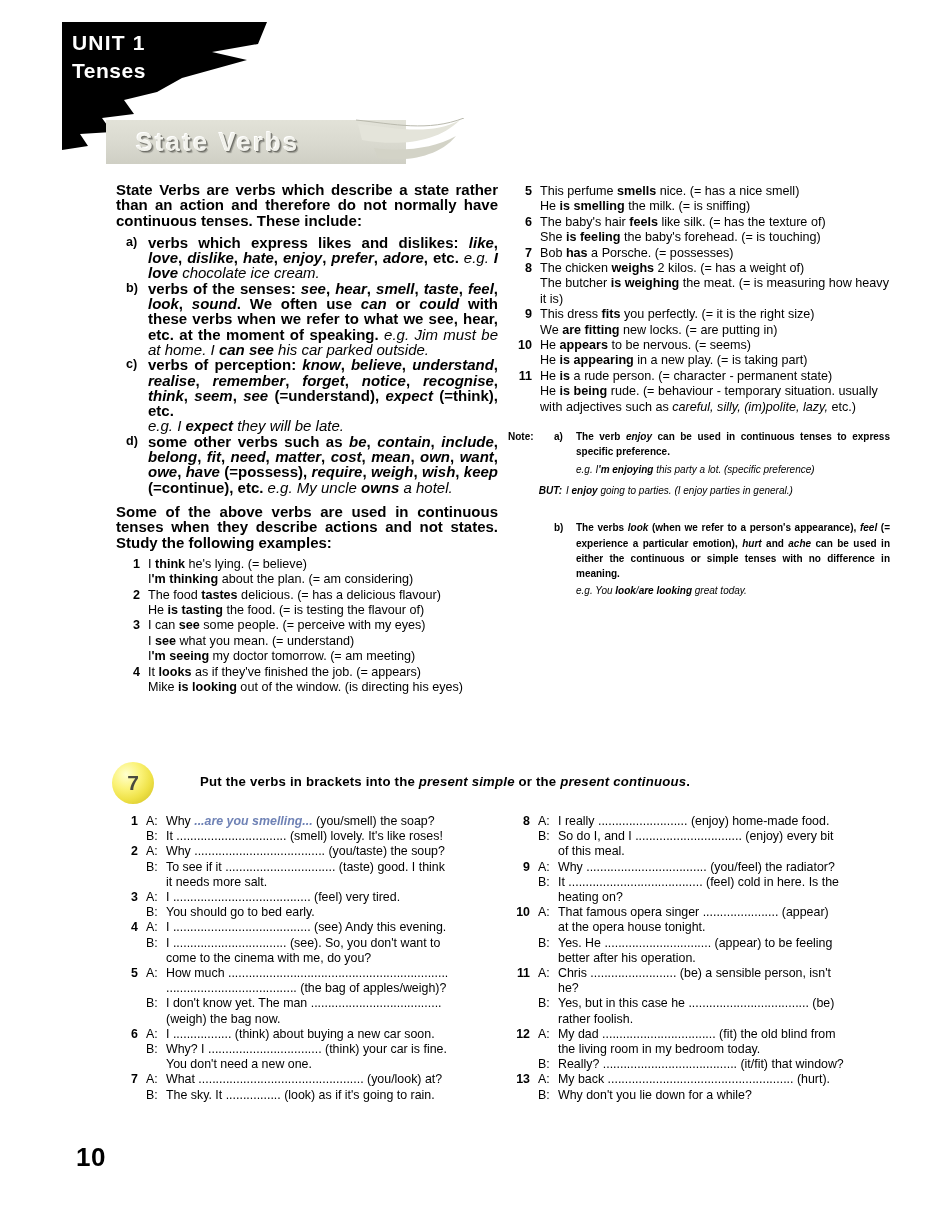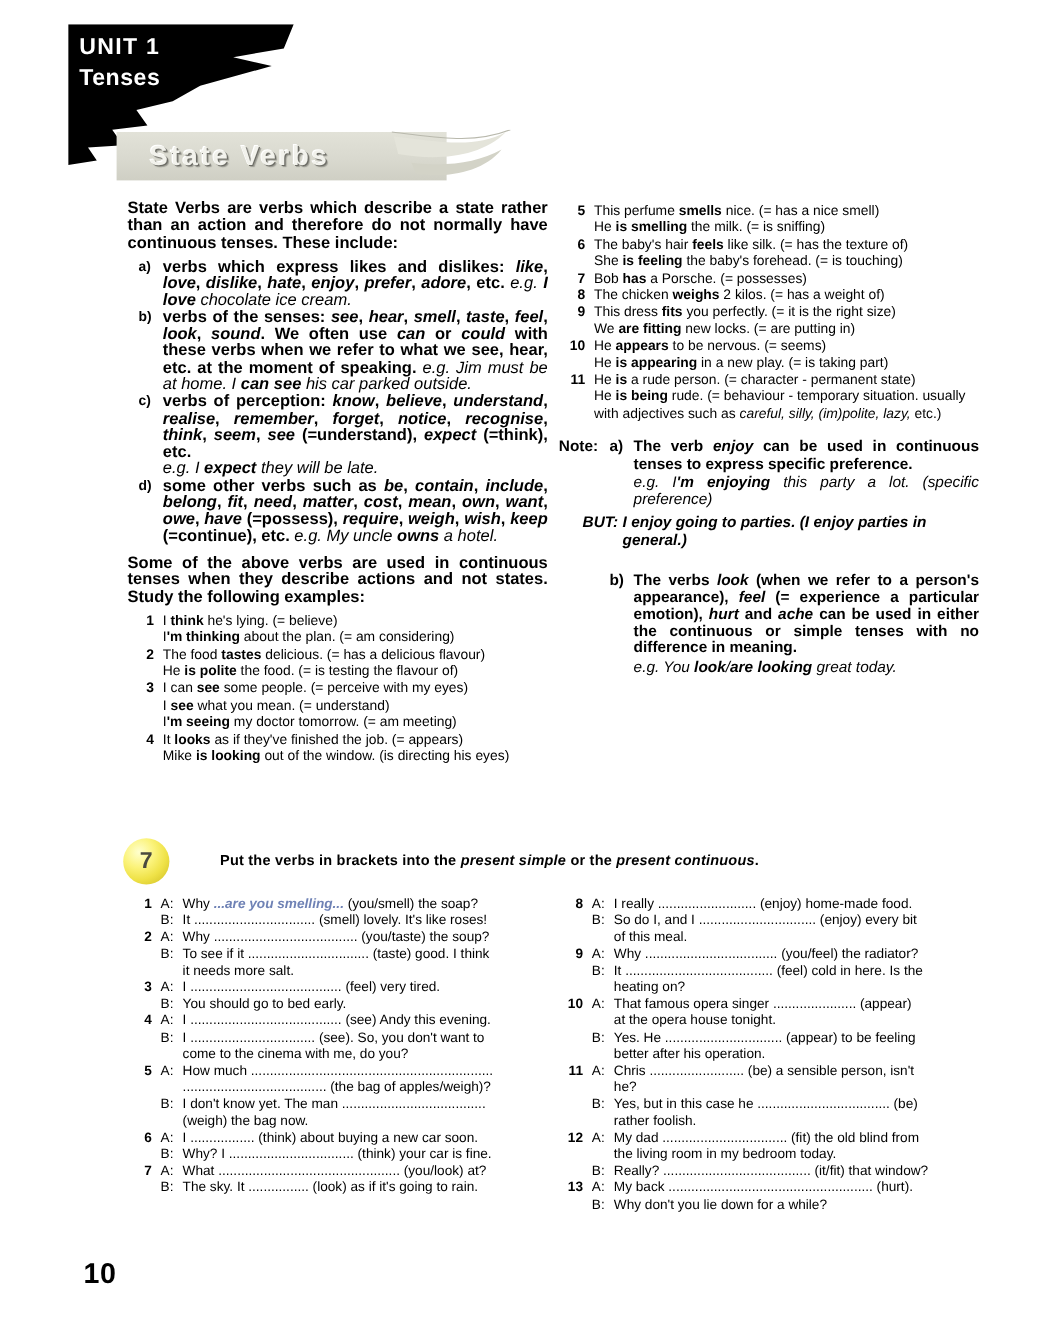--- a/index.html
+++ b/index.html
@@ -140,41 +140,41 @@
     font-weight: bold;
   }
   .numrow .t { flex: 1 1 auto; }
   .numrow .t b { font-weight: bold; }
   .numrow .t i { font-style: italic; }
   .numrow.cont .n { visibility: hidden; }
 
   
   .note {
     display: flex;
-    font-size: 14px;
+    font-size: 10px;
     line-height: 15.3px;
     margin-top: 4px;
   }
   .note .lead {
     width: 46px;
     flex: 0 0 46px;
     font-weight: bold;
   }
   .note .lead.right { text-align: right; padding-right: 4px; width: 54px; flex-basis: 54px;}
   .note .mark2 {
     width: 22px;
     flex: 0 0 22px;
     font-weight: bold;
   }
   .note .body {
     flex: 1 1 auto;
     font-weight: bold;
     text-align: justify;
   }
-  .note .body.plain { font-weight: bold; font-style: italic; text-align: left; }
+  .note .body.plain { font-weight: normal; font-style: italic; text-align: left; }
   .note .body i { font-style: italic; }
   .note .body .eg { font-weight: normal; font-style: italic; }
   .note .body .eg b { font-weight: bold; font-style: italic; }
 
   
   #exercise-head {
     position: absolute;
     left: 112px;
     top: 762px;
     width: 790px;
@@ -322,21 +322,21 @@
       <div class="numrow cont">
         <div class="n">1</div>
         <div class="t">I<b>'m thinking</b> about the plan. (= am considering)</div>
       </div>
       <div class="numrow">
         <div class="n">2</div>
         <div class="t">The food <b>tastes</b> delicious. (= has a delicious flavour)</div>
       </div>
       <div class="numrow cont">
         <div class="n">2</div>
-        <div class="t">He <b>is polite</b> the food. (= is testing the flavour of)</div>
+        <div class="t">He <b>is tasting</b> the food. (= is testing the flavour of)</div>
       </div>
       <div class="numrow">
         <div class="n">3</div>
         <div class="t">I can <b>see</b> some people. (= perceive with my eyes)</div>
       </div>
       <div class="numrow cont">
         <div class="n">3</div>
         <div class="t">I <b>see</b> what you mean. (= understand)</div>
       </div>
       <div class="numrow cont">
@@ -372,20 +372,24 @@
         <div class="n">6</div>
         <div class="t">She <b>is feeling</b> the baby's forehead. (= is touching)</div>
       </div>
       <div class="numrow">
         <div class="n">7</div>
         <div class="t">Bob <b>has</b> a Porsche. (= possesses)</div>
       </div>
       <div class="numrow">
         <div class="n">8</div>
         <div class="t">The chicken <b>weighs</b> 2 kilos. (= has a weight of)</div>
+      </div>
+      <div class="numrow cont">
+        <div class="n">8</div>
+        <div class="t">The butcher <b>is weighing</b> the meat. (= is measuring how heavy it is)</div>
       </div>
       <div class="numrow">
         <div class="n">9</div>
         <div class="t">This dress <b>fits</b> you perfectly. (= it is the right size)</div>
       </div>
       <div class="numrow cont">
         <div class="n">9</div>
         <div class="t">We <b>are fitting</b> new locks. (= are putting in)</div>
       </div>
       <div class="numrow">
@@ -518,20 +522,24 @@
       <div class="n">6</div>
       <div class="lines">
         <div class="exline">
           <div class="spk">A:</div>
           <div class="txt">I ................. (think) about buying a new car soon.</div>
         </div>
         <div class="exline">
           <div class="spk">B:</div>
           <div class="txt">Why? I ................................. (think) your car is fine.</div>
         </div>
+        <div class="exline noSpk">
+          <div class="spk">A:</div>
+          <div class="txt">You don't need a new one.</div>
+        </div>
       </div>
     </div>
     <div class="exitem">
       <div class="n">7</div>
       <div class="lines">
         <div class="exline">
           <div class="spk">A:</div>
           <div class="txt">What ................................................ (you/look) at?</div>
         </div>
         <div class="exline">

